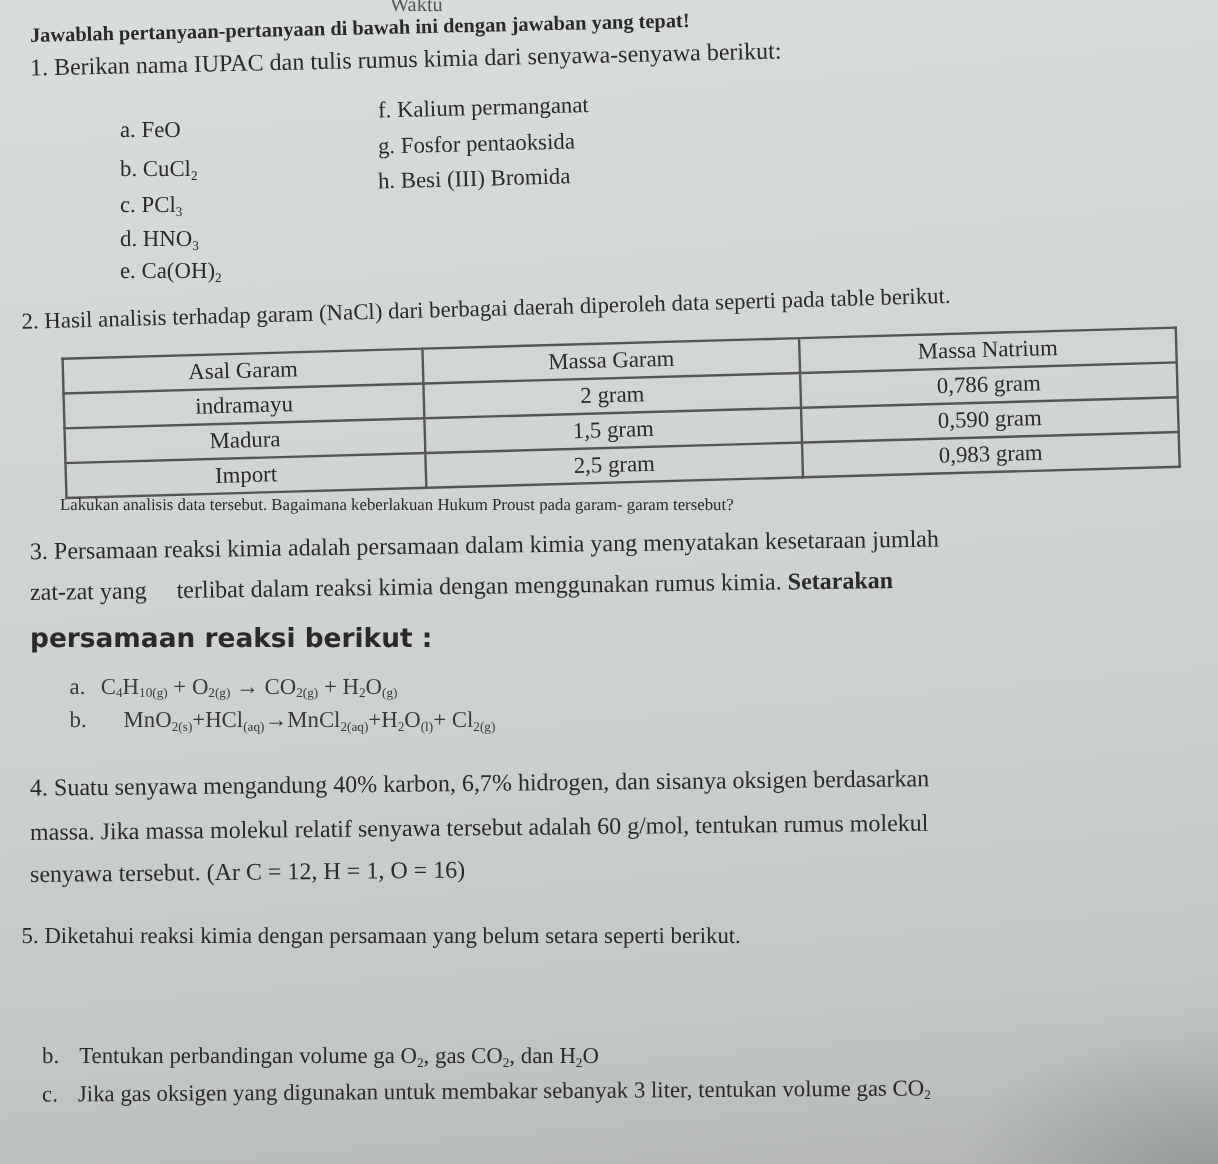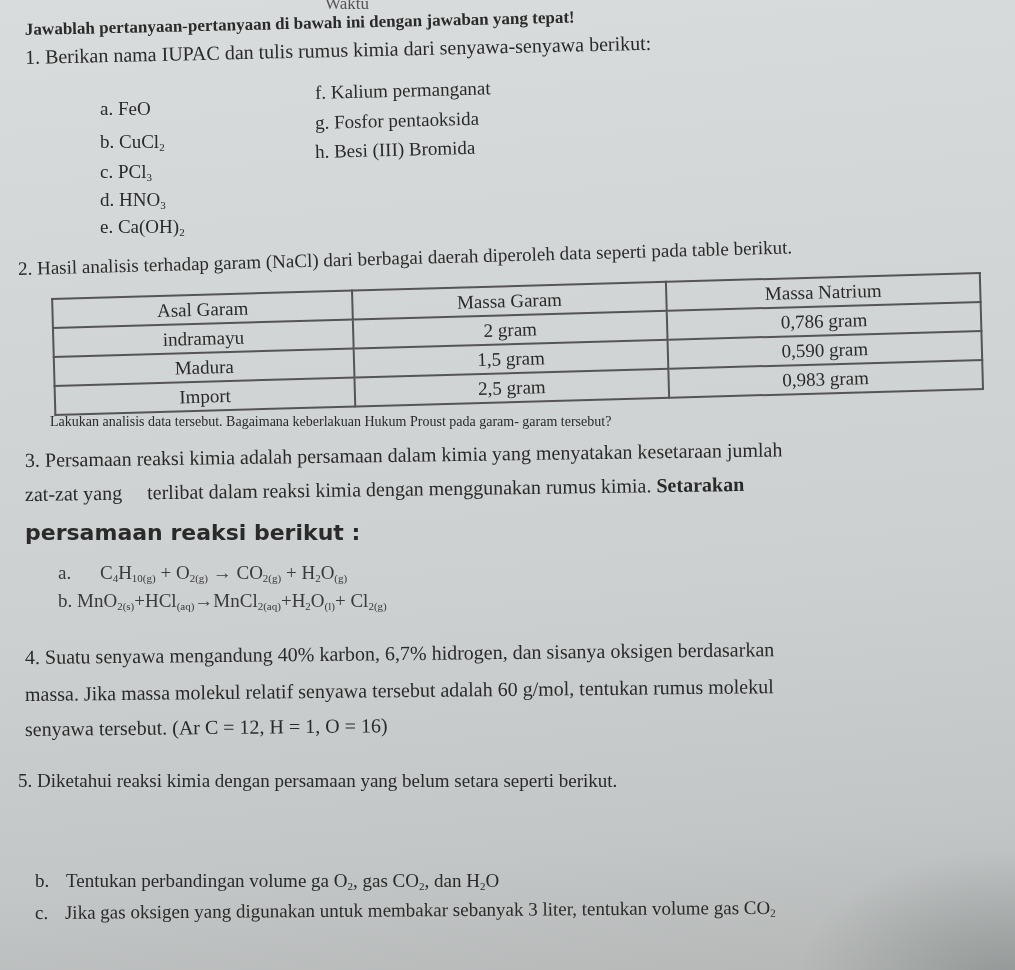--- a/index.html
+++ b/index.html
@@ -120,25 +120,25 @@
   <div class="abs lakukan">Lakukan analisis data tersebut. Bagaimana keberlakuan Hukum Proust pada garam- garam tersebut?</div>
 
   <div class="abs q3a">3. Persamaan reaksi kimia adalah persamaan dalam kimia yang menyatakan kesetaraan jumlah</div>
   <div class="abs q3b">
     <span style="white-space:pre">zat-zat yang     terlibat dalam reaksi kimia dengan menggunakan rumus kimia. </span><b>Setarakan</b>
   </div>
   <div class="abs q3c">persamaan reaksi berikut :</div>
 
   <div class="abs eq" style="left:58px;top:562px">
     <span>a.</span>
-    <span style="margin-left:24px">C<span class="sub">4</span>H<span class="sub">10(g)</span> + O<span class="sub">2(g)</span> → CO<span class="sub">2(g)</span> + H<span class="sub">2</span>O<span class="sub">(g)</span></span>
+    <span style="margin-left:8px">C<span class="sub">4</span>H<span class="sub">10(g)</span> + O<span class="sub">2(g)</span> → CO<span class="sub">2(g)</span> + H<span class="sub">2</span>O<span class="sub">(g)</span></span>
   </div>
   <div class="abs eq" style="left:58px;top:590px">
     <span>b.</span>
-    <span style="">MnO<span class="sub">2(s)</span>+HCl<span class="sub">(aq)</span>→MnCl<span class="sub">2(aq)</span>+H<span class="sub">2</span>O<span class="sub">(l)</span>+ Cl<span class="sub">2(g)</span></span>
+    <span style="margin-left:26px">MnO<span class="sub">2(s)</span>+HCl<span class="sub">(aq)</span>→MnCl<span class="sub">2(aq)</span>+H<span class="sub">2</span>O<span class="sub">(l)</span>+ Cl<span class="sub">2(g)</span></span>
   </div>
 
   <div class="abs q4" style="left:25px;top:646px">4. Suatu senyawa mengandung 40% karbon, 6,7% hidrogen, dan sisanya oksigen berdasarkan</div>
   <div class="abs q4" style="left:25px;top:683px">massa. Jika massa molekul relatif senyawa tersebut adalah 60 g/mol, tentukan rumus molekul</div>
   <div class="abs q4" style="left:25px;top:718px">senyawa tersebut. (Ar C = 12, H = 1, O = 16)</div>
 
   <div class="abs q5" style="left:18px;top:770px">5. Diketahui reaksi kimia dengan persamaan yang belum setara seperti berikut.</div>
 
   <div class="abs q5" style="left:35px;top:870px">
     <span>b.</span>

